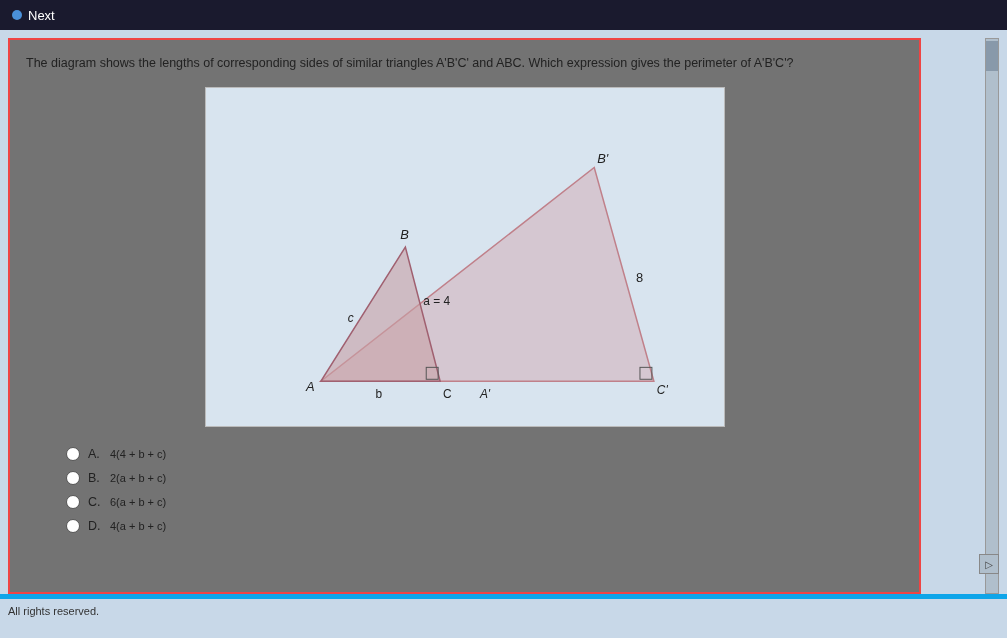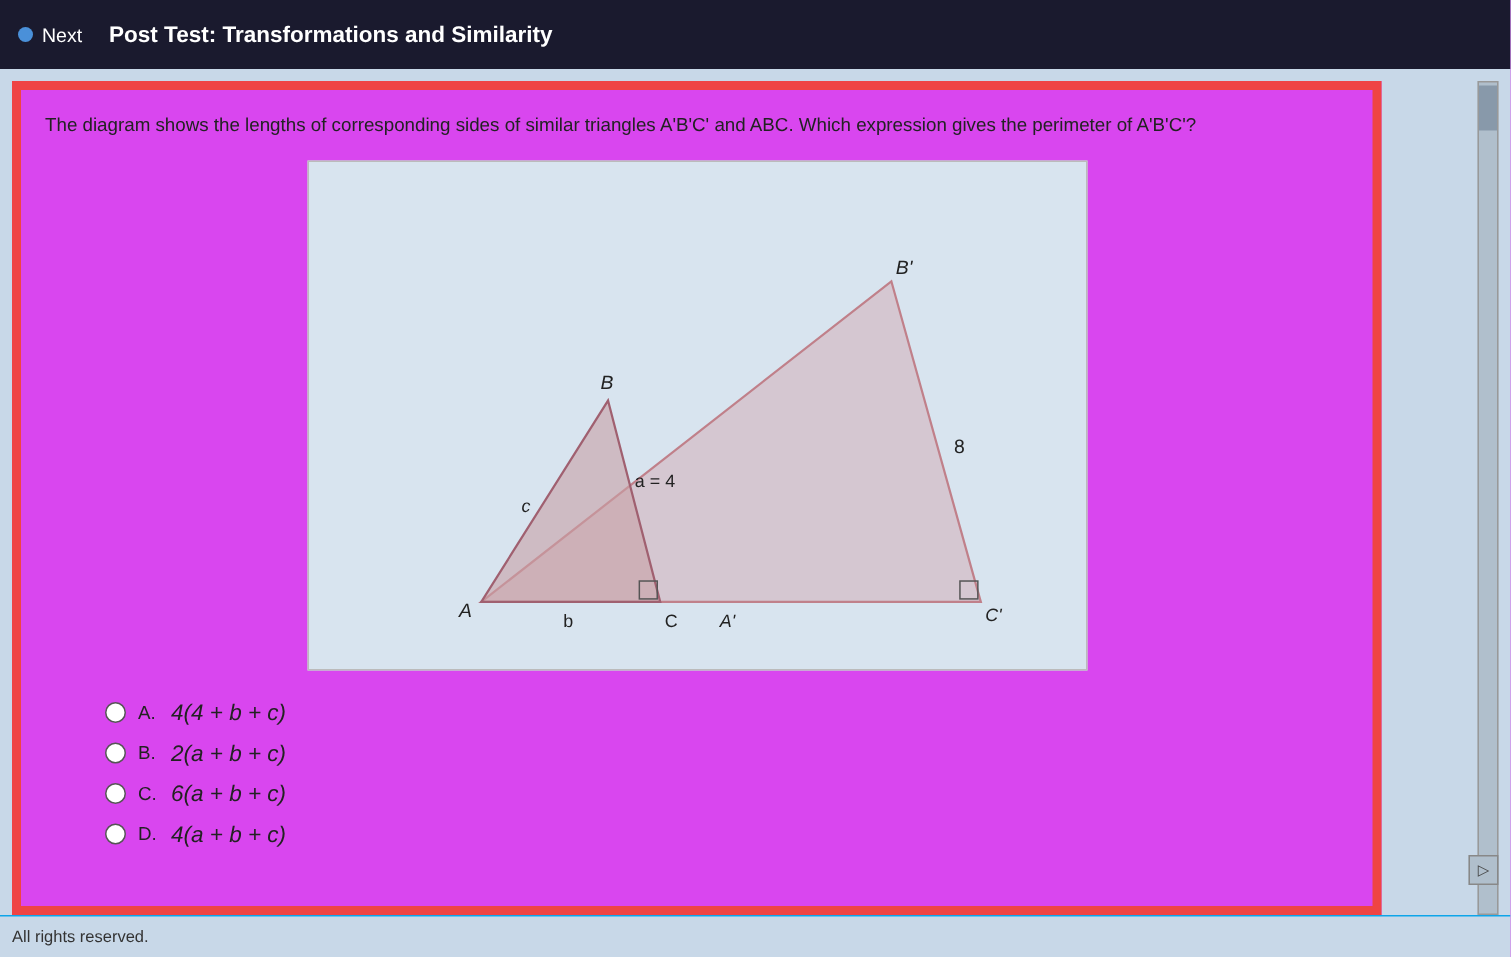--- a/index.html
+++ b/index.html
@@ -10,21 +10,21 @@
       height: 638px;
       overflow: hidden;
       position: relative;
     }
 
     
     .top-bar {
       display: flex;
       align-items: center;
       background: #1a1a2e;
-      height: 46px;
+      height: 30px;
       padding: 0 12px;
       position: relative;
     }
     .nav-next {
       display: flex;
       align-items: center;
       color: #fff;
       font-size: 13px;
       gap: 6px;
       margin-right: 18px;
@@ -81,23 +81,23 @@
     .main-content {
       display: flex;
       height: calc(638px - 46px - 28px);
       background: #c8d8e8;
       padding: 8px 8px 0 8px;
       gap: 6px;
     }
 
     
     .question-panel {
-      background: #d946ef;
+      background: #737373;
       flex: 1;
-      border: 6px solid #ef4444;
+      border: 2px solid #ef4444;
       overflow-y: auto;
       padding: 14px 16px;
       position: relative;
     }
 
     
     .right-sidebar {
       width: 72px;
       background: #c8d8e8;
       position: relative;
@@ -179,45 +179,43 @@
       display: inline-block;
       flex-shrink: 0;
       cursor: pointer;
       background: #fff;
     }
     .choice-letter {
       font-weight: normal;
       min-width: 14px;
     }
     .choice-text {
-      font-size: 15px;
-      font-style: italic;
+      font-size: 11px;
     }
 
     
     .footer {
       height: 28px;
       background: #c8d8e8;
       display: flex;
       align-items: center;
       padding: 0 8px;
       font-size: 11px;
       color: #333;
-      border-top: 1px solid #0ea5e9;
+      border-top: 5px solid #0ea5e9;
     }
   </style>
 </head>
 <body>
 
 <div class="top-bar">
   <div class="nav-next">
     <span class="nav-next-dot"></span>
     <span>Next</span>
   </div>
-  <div class="page-title">Post Test: Transformations and Similarity</div>
 </div>
 
 <div class="main-content">
   <div class="question-panel">
     <p class="question-text">The diagram shows the lengths of corresponding sides of similar triangles A'B'C' and ABC. Which expression gives the perimeter of A'B'C'?</p>
 
     <div class="diagram-area">
       <svg class="diagram-svg" viewBox="0 0 520 340" xmlns="http://www.w3.org/2000/svg">
 
         <rect width="520" height="340" fill="#d8e4ef"></rect>

